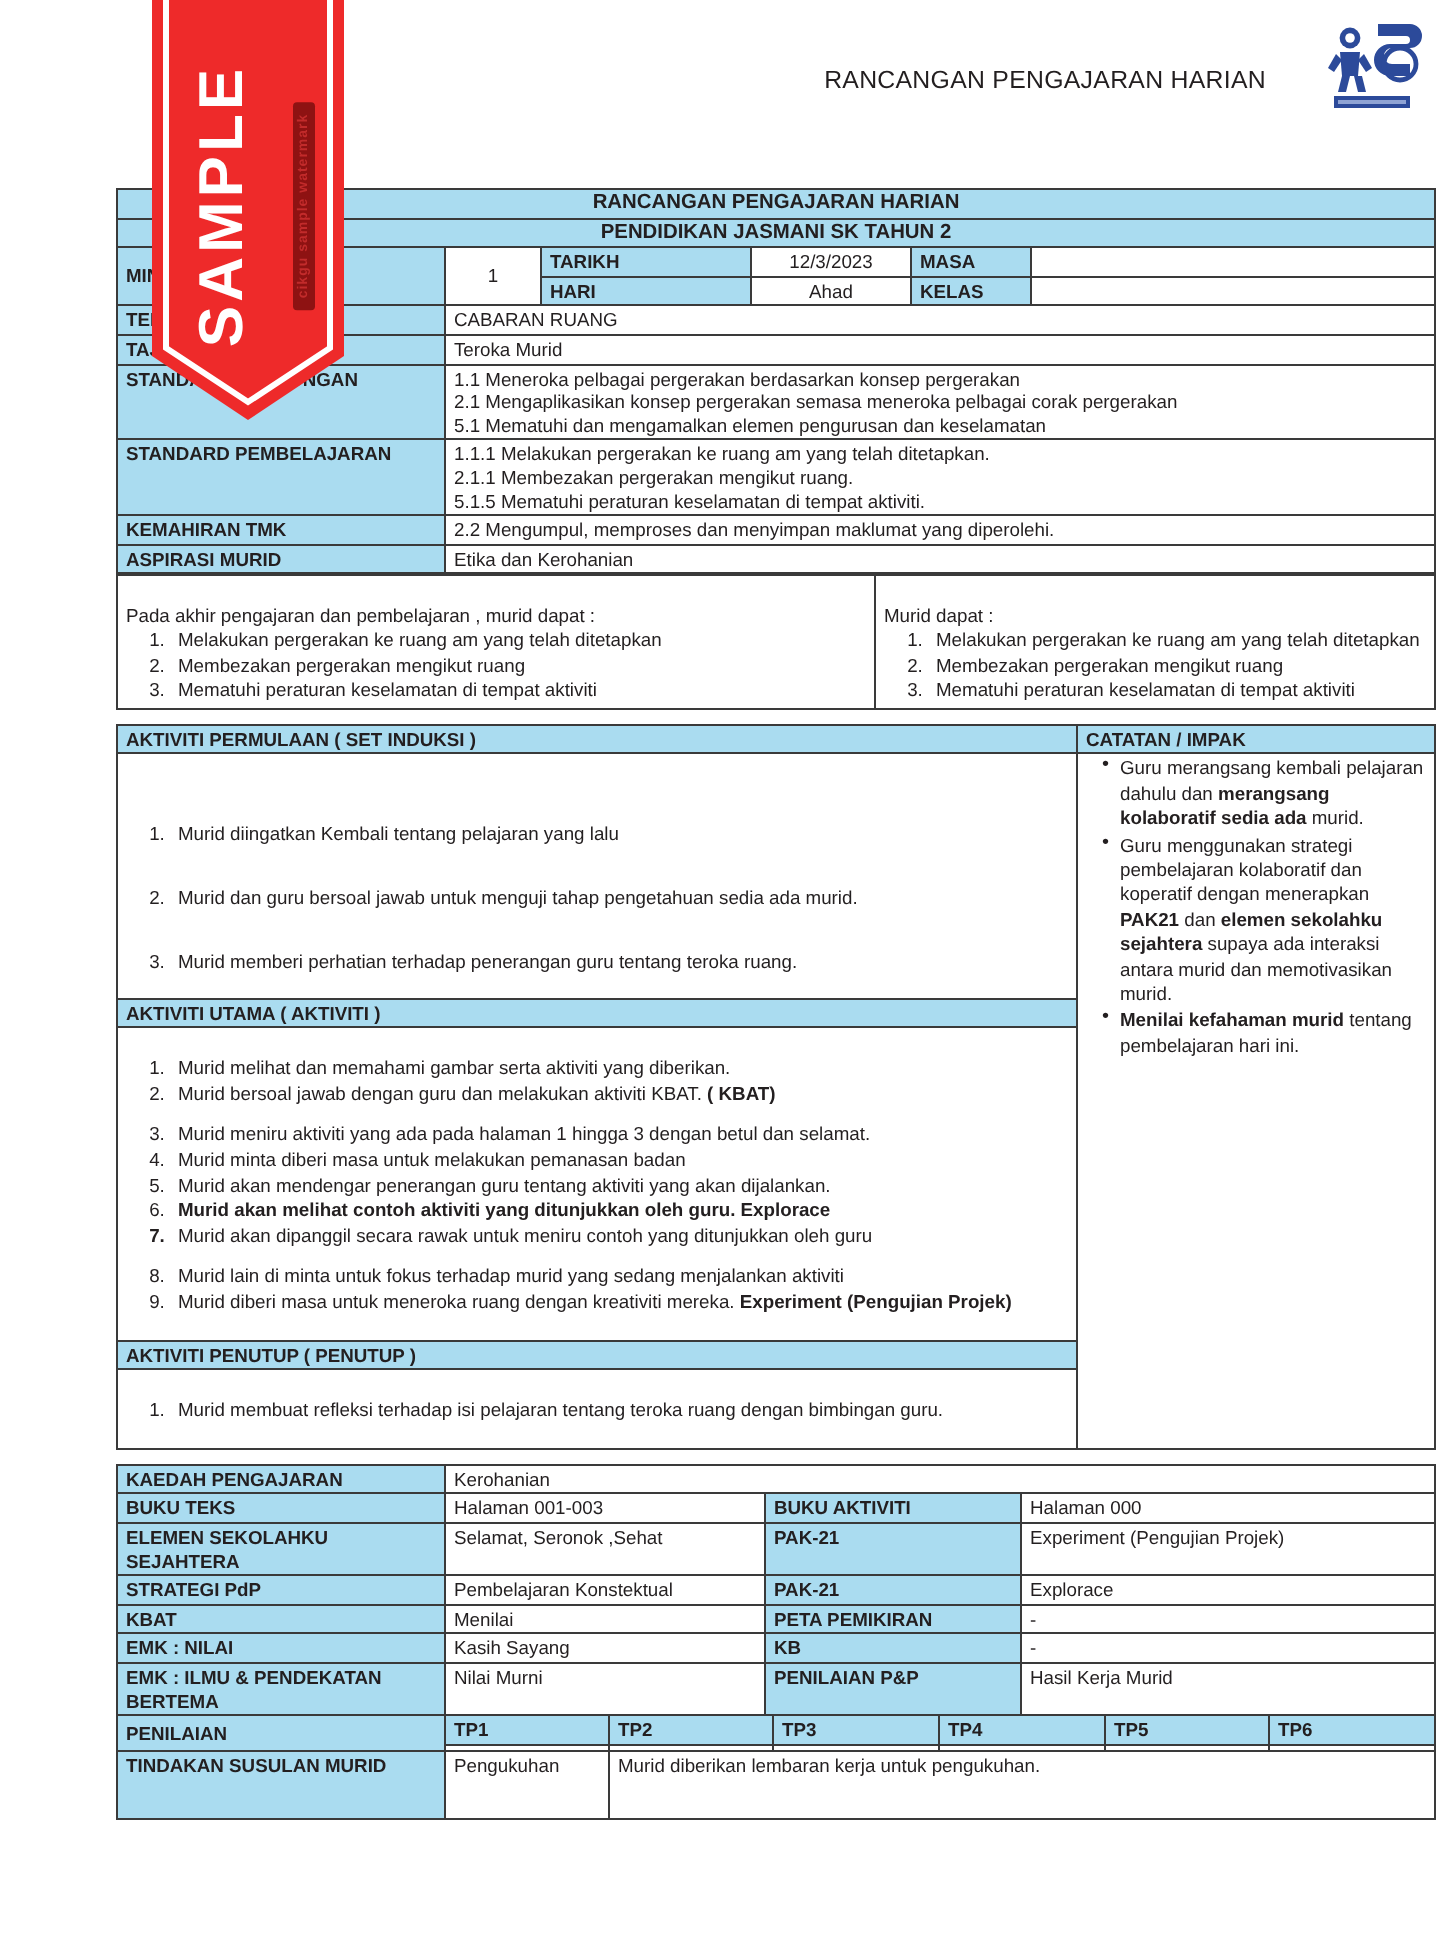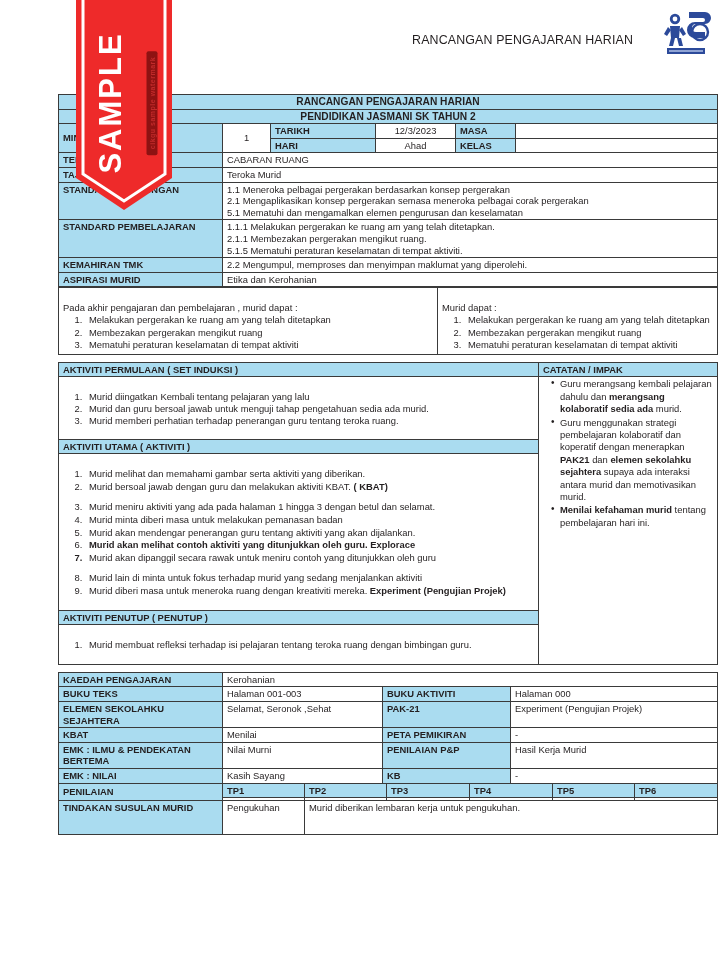--- a/index.html
+++ b/index.html
@@ -131,21 +131,21 @@
   ol.num {
     margin: 0;
     padding: 0 0 0 22px;
     list-style: decimal;
   }
   ol.num > li {
     margin: 0 0 0 0;
     padding-left: 4px;
     line-height: 12.6px;
   }
-  ol.num.tight > li { line-height: 11.8px; }
+  ol.num.tight > li { line-height: 11.8px; margin-top: 20px; }
   ul.bul {
     margin: 0;
     padding: 0 0 0 11px;
     list-style: none;
   }
   ul.bul > li {
     position: relative;
     padding-left: 7px;
     line-height: 12.4px;
     margin-bottom: 1px;
@@ -373,36 +373,42 @@
         <td class="hd">BUKU AKTIVITI</td>
         <td>Halaman 000</td>
       </tr>
       <tr>
         <td class="hd">ELEMEN SEKOLAHKU SEJAHTERA</td>
         <td>Selamat, Seronok ,Sehat</td>
         <td class="hd">PAK-21</td>
         <td>Experiment (Pengujian Projek)</td>
       </tr>
       <tr>
+        <td class="hd">STRATEGI PdP</td>
+        <td>Pembelajaran Konstektual</td>
+        <td class="hd">PAK-21</td>
+        <td>Explorace</td>
+      </tr>
+      <tr>
         <td class="hd">KBAT</td>
         <td>Menilai</td>
         <td class="hd">PETA PEMIKIRAN</td>
         <td>-</td>
       </tr>
       <tr>
+        <td class="hd">EMK : NILAI</td>
+        <td>Kasih Sayang</td>
+        <td class="hd">KB</td>
+        <td>-</td>
+      </tr>
+      <tr>
         <td class="hd">EMK : ILMU &amp; PENDEKATAN BERTEMA</td>
         <td>Nilai Murni</td>
         <td class="hd">PENILAIAN P&amp;P</td>
         <td>Hasil Kerja Murid</td>
-      </tr>
-      <tr>
-        <td class="hd">EMK : NILAI</td>
-        <td>Kasih Sayang</td>
-        <td class="hd">KB</td>
-        <td>-</td>
       </tr>
     </tbody>
   </table>
 
   <table style="margin-top:-1px">
     <colgroup>
       <col style="width:164px">
         <col style="width:82px">
         <col style="width:82px">
         <col style="width:83px">

